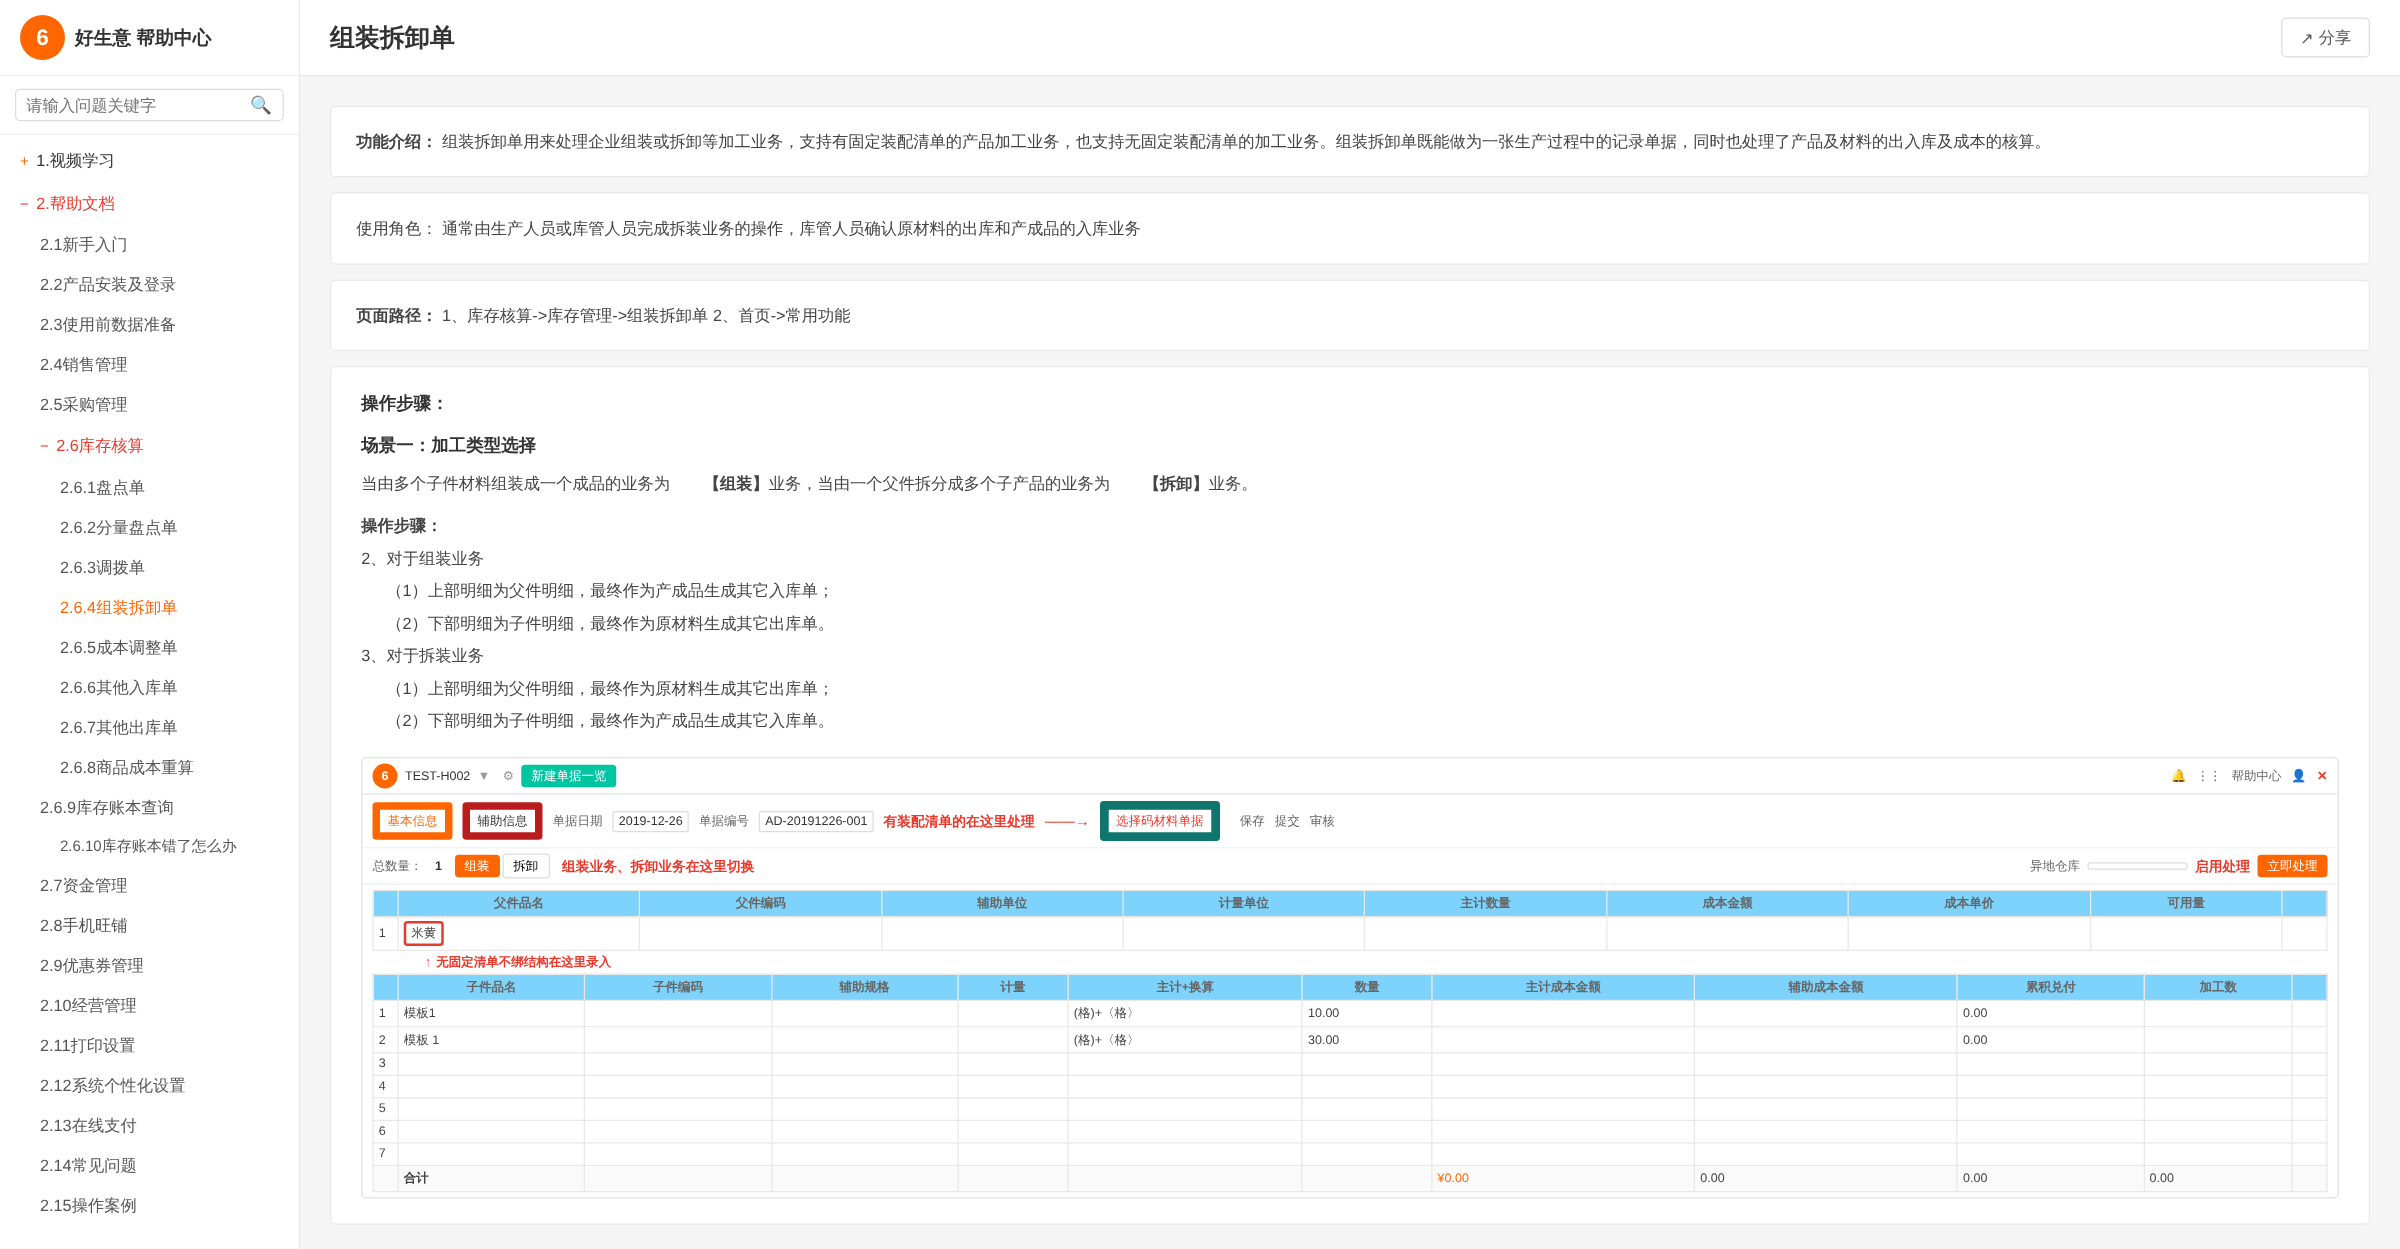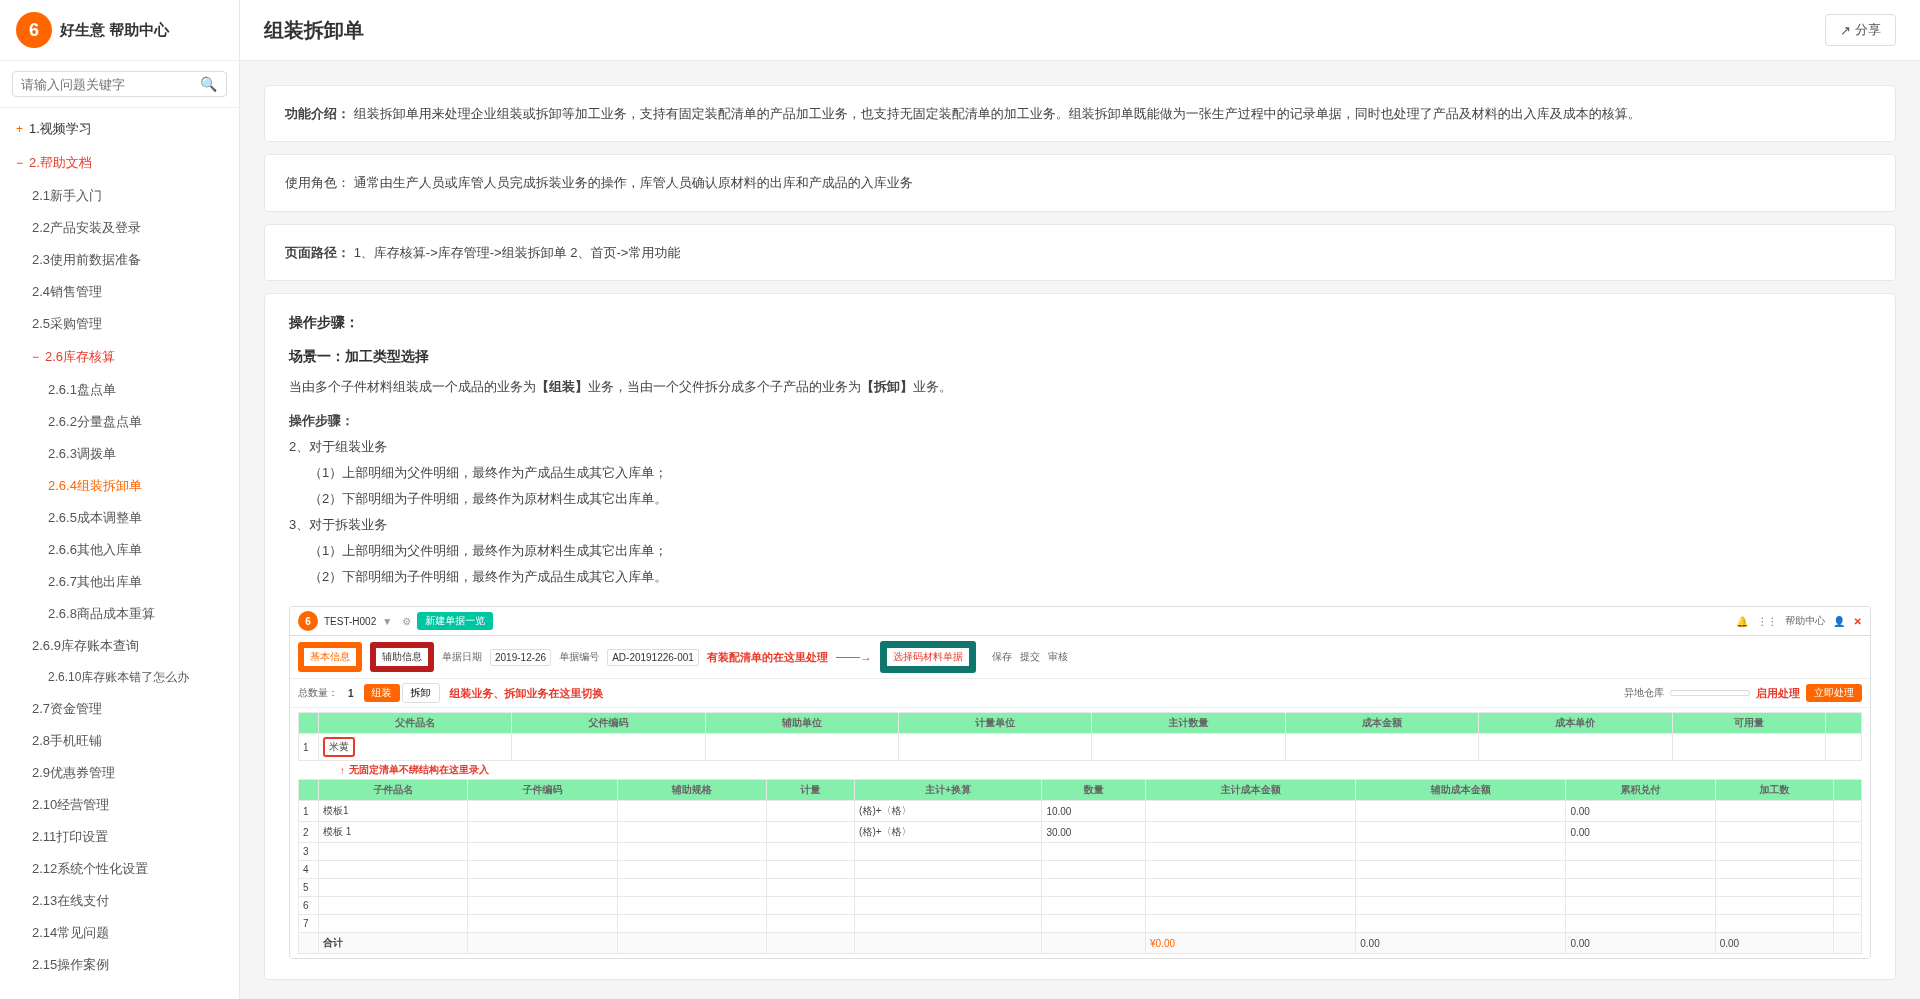--- a/index.html
+++ b/index.html
@@ -92,21 +92,21 @@
     }
 
     .section-title { font-size: 14px; font-weight: bold; color: #333; margin-bottom: 12px; }
     .scene-title { font-size: 14px; font-weight: bold; color: #333; margin: 16px 0 8px; }
 
     .steps-block {
       background: #fff; border: 1px solid #e8e8e8; border-radius: 4px;
       padding: 20px 24px; margin-bottom: 12px;
     }
     .steps-block p { font-size: 13px; line-height: 2; color: #444; }
-    .steps-block .highlight { font-weight: bold; }
+    .steps-block .highlight { font-weight: bold; margin-left: 27px; }
     .bracket-item { padding-left: 20px; font-size: 13px; line-height: 2; color: #444; }
 
     
     .screenshot-wrap {
       border: 1px solid #ddd; border-radius: 4px; overflow: hidden;
       margin-top: 16px; background: #f0f0f0;
       position: relative;
     }
     
     .mock-app {
@@ -131,21 +131,21 @@
     }
     .mock-orange-btn {
       background: #f60; color: #fff; border: none; border-radius: 3px;
       padding: 2px 8px; font-size: 10px; cursor: pointer;
     }
     .mock-red-outline {
       border: 7px solid #0f766e; border-radius: 3px; padding: 2px 6px; font-size: 10px; color: #e8392a;
     }
     .mock-input { border: 1px solid #ddd; border-radius: 2px; padding: 2px 4px; font-size: 10px; }
     .mock-table { width: 100%; border-collapse: collapse; font-size: 10px; }
-    .mock-table th { background: #86efac; border: 1px solid #e8e8e8; padding: 3px 4px; color: #666; }
+    .mock-table th { background: #7dd3fc; border: 1px solid #e8e8e8; padding: 3px 4px; color: #666; }
     .mock-table td { border: 1px solid #e8e8e8; padding: 3px 4px; color: #444; }
     .mock-tab-btn { padding: 2px 6px; font-size: 10px; border: 6px solid #b91c1c; border-radius: 3px; cursor: pointer; background: #fff; }
     .annotation-red {
       color: #e8392a; font-size: 11px; font-weight: bold;
     }
     .section-break { height: 8px; }
 
     
     .ann-box {
       border: 2px solid #e8392a; border-radius: 3px; display: inline-block; padding: 1px 4px;

